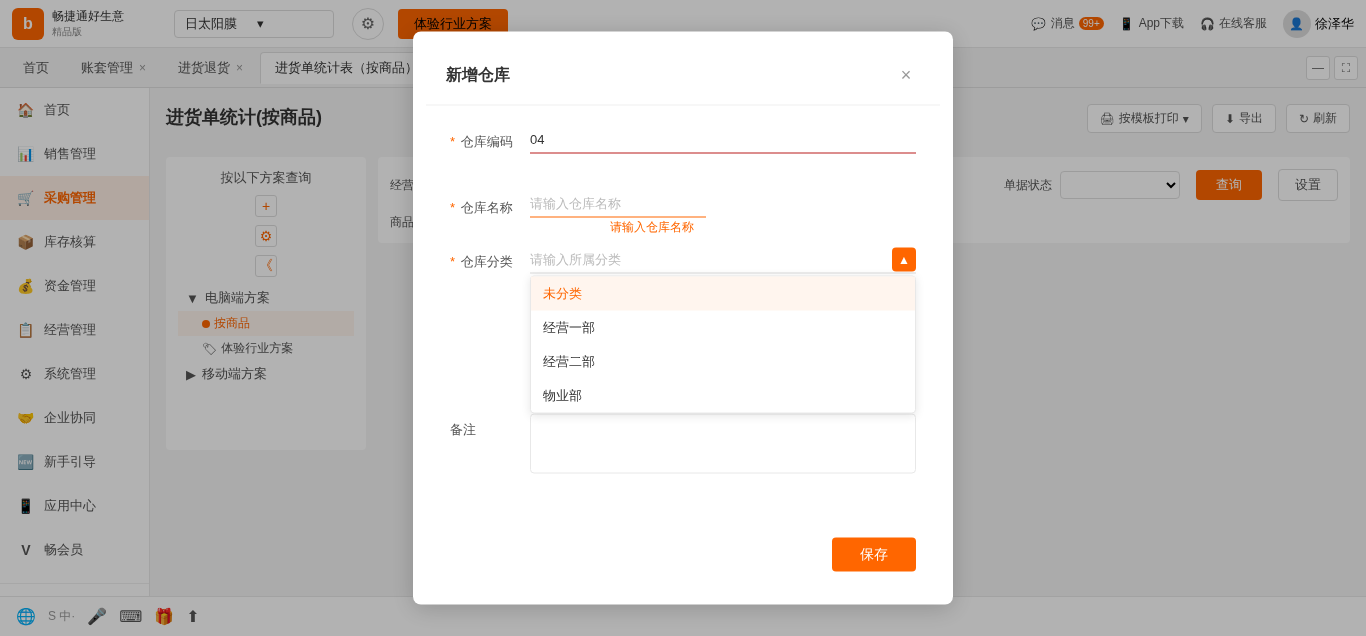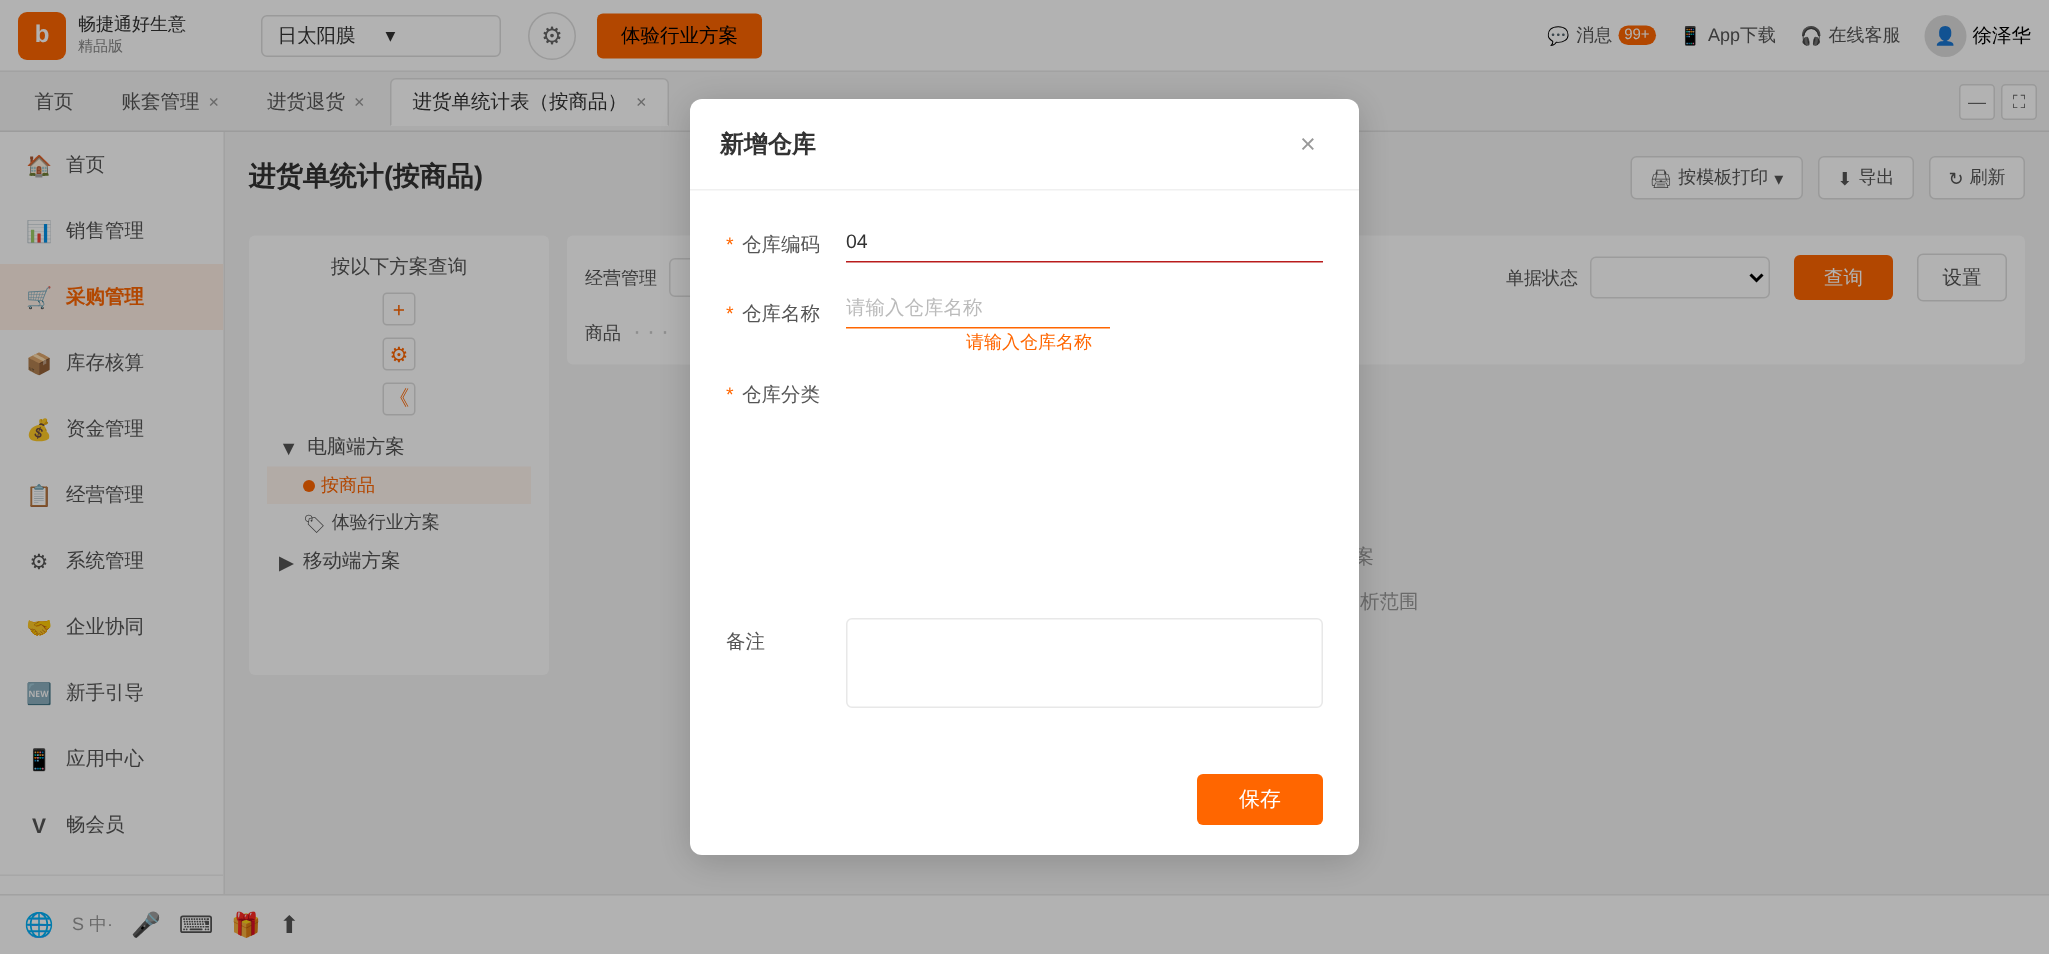--- a/index.html
+++ b/index.html
@@ -253,42 +253,42 @@
 
     
     .modal {
       position: fixed;
       top: 50%; left: 50%;
       transform: translate(-50%, -50%);
       background: #fff;
       border-radius: 8px;
       box-shadow: 0 4px 24px rgba(0,0,0,0.18);
       z-index: 200;
-      width: 446px;
-      padding: 0;
+      width: 540px;
+      padding: 13px;
       overflow: visible;
     }
     .modal-header {
       padding: 16px 20px;
       border-bottom: 1px solid #f0f0f0;
       display: flex; align-items: center; justify-content: space-between;
     }
     .modal-title { font-size: 16px; font-weight: bold; color: #333; }
     .modal-close {
       width: 28px; height: 28px;
       border: none; background: none;
       cursor: pointer;
       font-size: 18px; color: #999;
       display: flex; align-items: center; justify-content: center;
     }
     .modal-body { padding: 20px 24px 16px; }
     .form-row {
       display: flex;
       align-items: flex-start;
-      margin-bottom: 16px;
+      margin-bottom: 36px;
       position: relative;
     }
     .form-label {
       width: 80px;
       font-size: 13px;
       color: #555;
       padding-top: 7px;
       flex-shrink: 0;
     }
     .required-star { color: #f60; margin-right: 2px; }
@@ -703,20 +703,31 @@
         <input class="form-input error-border" type="text" placeholder="请输入仓库名称" style="">
         <div class="error-msg">请输入仓库名称</div>
       </div>
     </div>
 
     <div class="form-row" style="position:relative;">
       <div class="form-label">
         <span class="required-star">*</span>
         <span>仓库分类</span>
       </div>
+      <div class="form-select-wrapper">
+        <input class="form-select-input" type="text" placeholder="请输入所属分类" style="">
+        <div class="select-arrow">▲</div>
+        
+        <div class="dropdown-list">
+          <div class="dropdown-item selected">未分类</div>
+          <div class="dropdown-item">经营一部</div>
+          <div class="dropdown-item">经营二部</div>
+          <div class="dropdown-item">物业部</div>
+        </div>
+      </div>
     </div>
 
     <div class="form-row" style="margin-top:140px;">
       <div class="form-label">
         <span>备注</span>
       </div>
       <textarea class="form-textarea" style=""></textarea>
     </div>
   </div>
   <div class="modal-footer">

